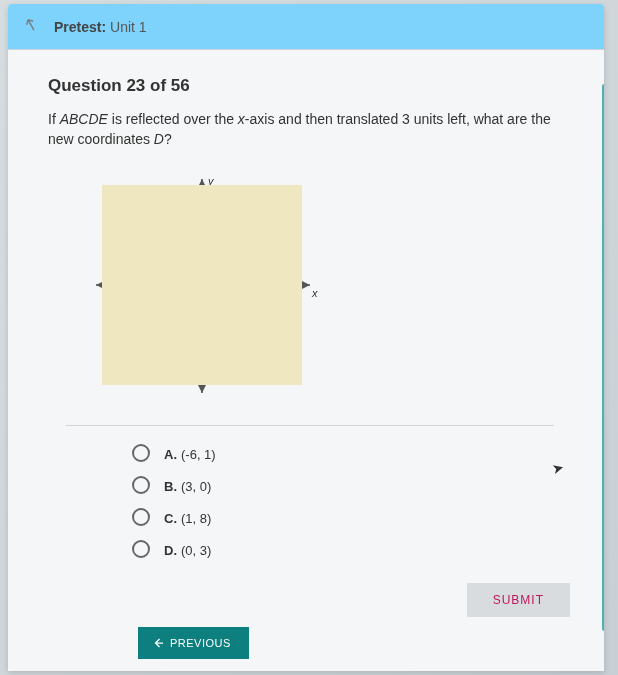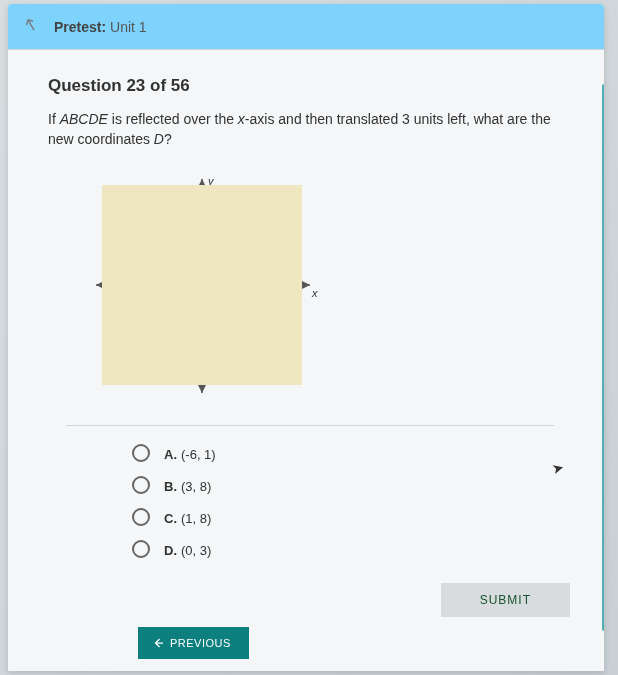--- a/index.html
+++ b/index.html
@@ -84,24 +84,24 @@
   }
   .radio {
     width:18px; height:18px; border:2px solid #666; border-radius:50%;
     flex:0 0 auto;
   }
   .opt .lett { font-weight:700; margin-right:4px; }
   .submit {
     position:absolute;
     right:34px; bottom:54px;
     background:#d9dcde;
-    color:#14532d;
+    color:#be185d;
     font-size:12px;
     letter-spacing:1px;
-    padding:10px 39px;
+    padding:10px 26px;
     border:none;
     cursor:pointer;
   }
   .prev {
     position:absolute;
     left:130px; bottom:12px;
     background:#0d7f7f;
     color:#fff;
     font-size:11px;
     letter-spacing:0.5px;
@@ -215,21 +215,21 @@
 
     <div class="divider"></div>
 
     <div class="options">
       <label class="opt">
         <span class="radio"></span>
         <span><span class="lett">A.</span><span>(-6, 1)</span></span>
       </label>
       <label class="opt">
         <span class="radio"></span>
-        <span><span class="lett">B.</span><span>(3, 8)</span></span>
+        <span><span class="lett">B.</span><span>(3, 0)</span></span>
       </label>
       <label class="opt">
         <span class="radio"></span>
         <span><span class="lett">C.</span><span>(1, 8)</span></span>
       </label>
       <label class="opt">
         <span class="radio"></span>
         <span><span class="lett">D.</span><span>(0, 3)</span></span>
       </label>
     </div>

